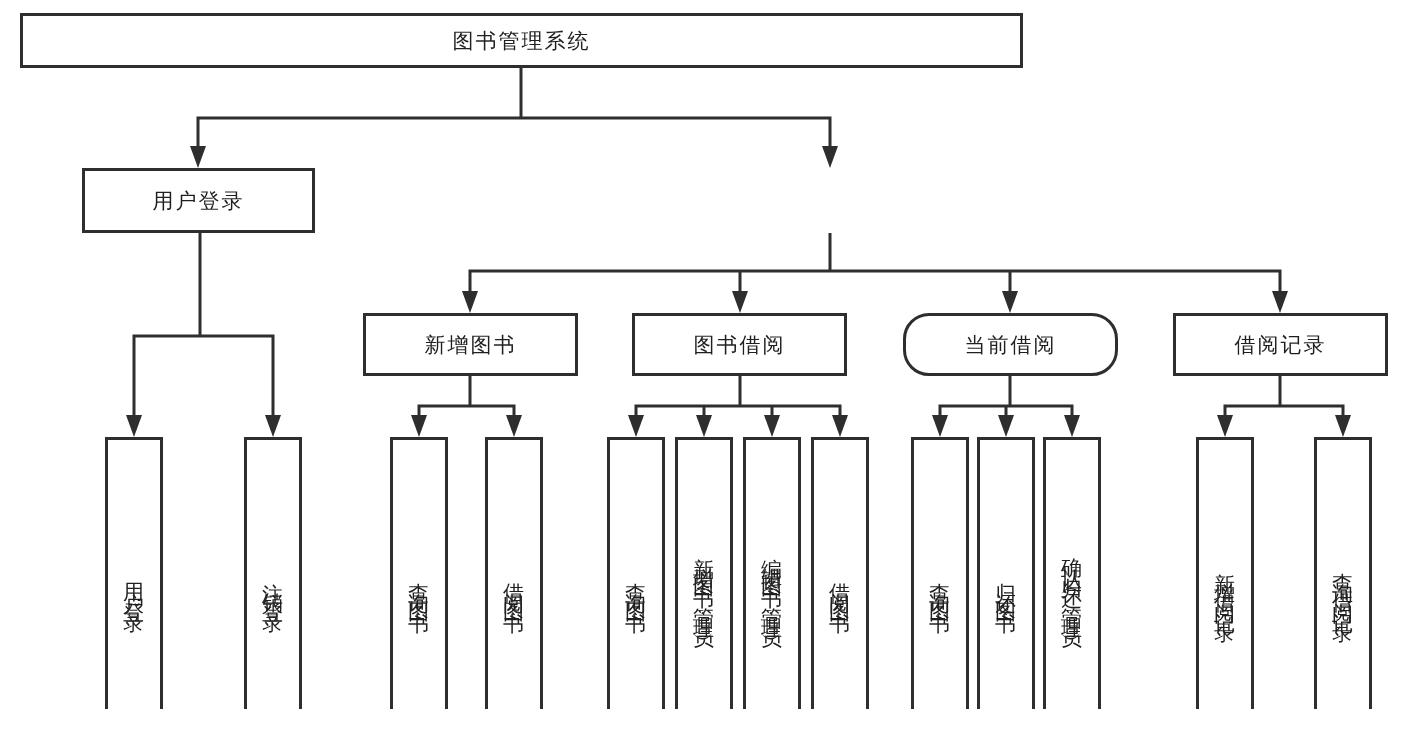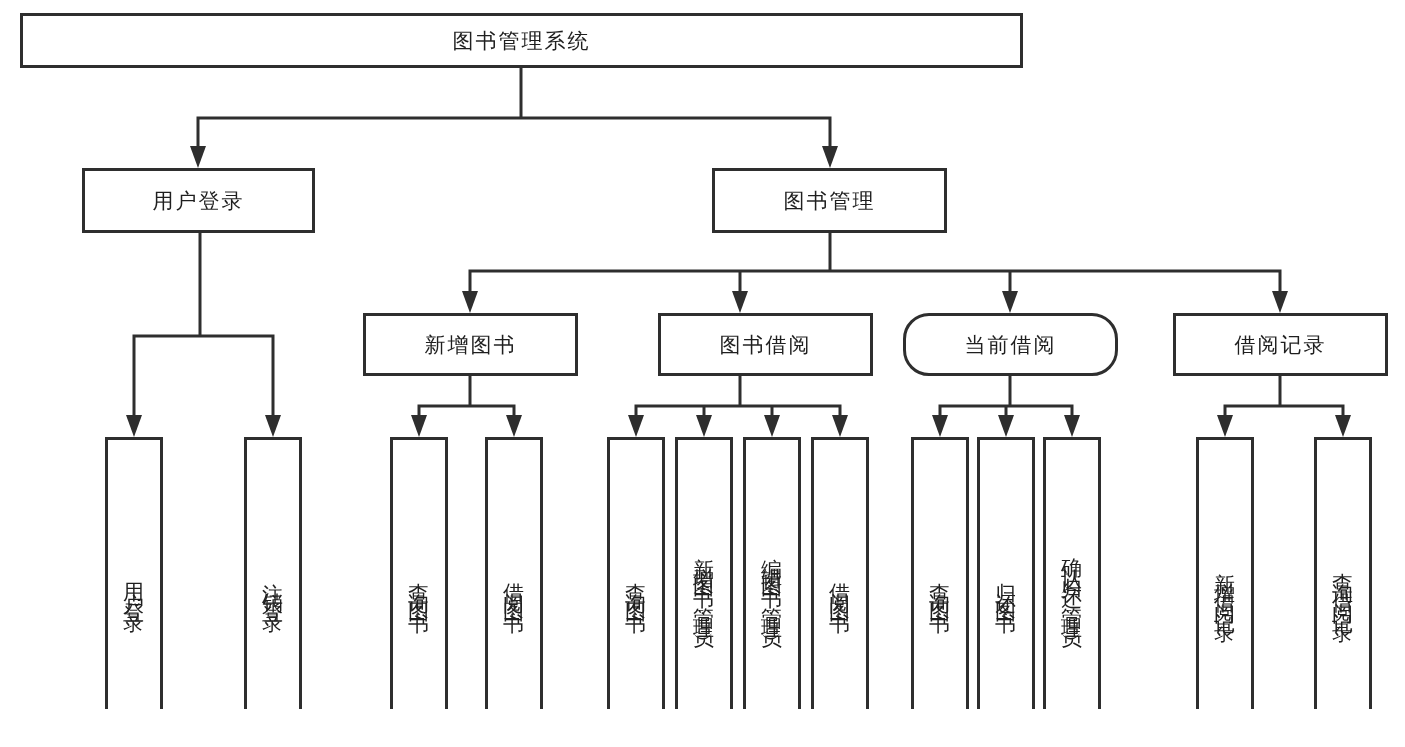--- a/index.html
+++ b/index.html
@@ -41,21 +41,21 @@
     white-space: nowrap;
   }
   
   .b-root { left: 20px;  top: 13px;  width: 1003px; height: 55px; }
   
   .b-ul   { left: 82px;  top: 168px; width: 233px;  height: 65px; }
   .b-bm   { left: 712px; top: 168px; width: 235px;  height: 65px; }
   
   .b-l3   { top: 313px; width: 215px; height: 63px; }
   .b-nb   { left: 363px; }
-  .b-bb   { left: 658px; text-align: center; }
+  .b-bb   { left: 632px; text-align: center; }
   .b-cb   { left: 903px; border-radius: 26px; }
   .b-br   { left: 1173px; text-align: right; }
   
   .lf-1  { left: 105px; }
   .lf-2  { left: 244px; }
   .lf-3  { left: 390px; }
   .lf-4  { left: 485px; }
   .lf-5  { left: 607px; }
   .lf-6  { left: 675px; }
   .lf-7  { left: 743px; }
@@ -130,21 +130,20 @@
       <polygon points="998,415 1014,415 1006,437"></polygon>
       <polygon points="1064,415 1080,415 1072,437"></polygon>
       <polygon points="1217,415 1233,415 1225,437"></polygon>
       <polygon points="1335,415 1351,415 1343,437"></polygon>
     </g>
   </svg>
 
   <div class="box b-root">图书管理系统</div>
 
   <div class="box b-ul">用户登录</div>
-  <div class="box b-bm">图书管理</div>
 
   <div class="box b-l3 b-nb">新增图书</div>
   <div class="box b-l3 b-bb">图书借阅</div>
   <div class="box b-l3 b-cb">当前借阅</div>
   <div class="box b-l3 b-br">借阅记录</div>
 
   <div class="box leaf lf-1">
     <span class="vtext">用户登录</span>
   </div>
   <div class="box leaf lf-2">

